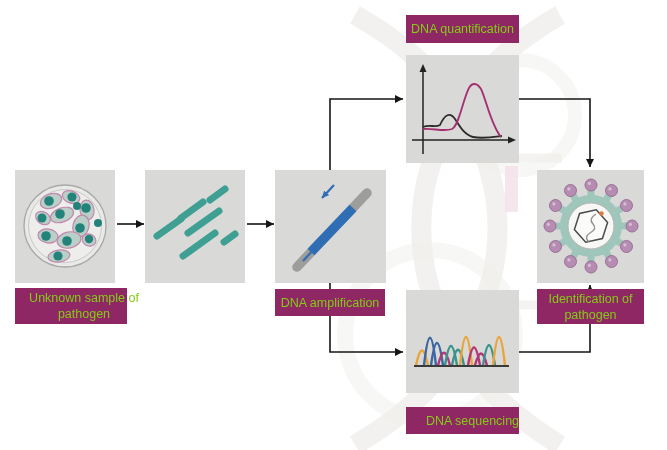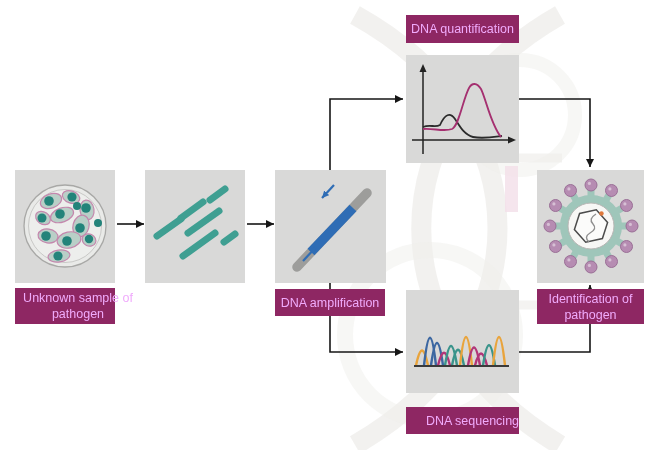--- a/index.html
+++ b/index.html
@@ -10,21 +10,21 @@
     --virus-teal:#9fc6ba; --virus-knob:#b68cb2; --virus-knob-edge:#9a6f96;
     --watermark:#f0efec;
   }
   html,body{margin:0;padding:0;background:#ffffff;}
   .canvas{position:relative;width:667px;height:450px;background:#ffffff;overflow:hidden;
           font-family:"Liberation Sans",sans-serif;}
   .layer{position:absolute;left:0;top:0;}
   .wm{z-index:0;}
   .arrows{z-index:1;}
   .panel{position:absolute;background:var(--panel-bg);z-index:2;}
-  .label{position:absolute;background:var(--label-bg);color:#f0abfc;z-index:3;
+  .label{position:absolute;background:var(--label-bg);color:#84cc16;z-index:3;
          display:flex;flex-direction:column;align-items:center;justify-content:center;
          text-align:left;font-size:12.5px;line-height:1.28;box-sizing:border-box;padding:2px 3px;}
   .label span{display:block;white-space:nowrap;}
   svg{display:block;}
 </style>
 </head>
 <body>
 
 <div class="canvas">
 
@@ -80,21 +80,21 @@
           <circle cx="65" cy="58" r="4.8"></circle>
         <circle cx="31" cy="66" r="4.8"></circle>
           <circle cx="52" cy="71" r="4.8"></circle>
         <circle cx="74" cy="69" r="4.2"></circle>
           <circle cx="43" cy="86" r="4.6"></circle>
         <circle cx="83" cy="53" r="4"></circle>
           <circle cx="62" cy="36" r="4"></circle>
       </g>
     </svg>
   </div>
-  <div class="label" style="left:15px;top:288px;width:100px;height:36px;padding-left:29px;">
+  <div class="label" style="left:15px;top:288px;width:112px;height:36px;padding-left:29px;">
     <span>Unknown sample of</span>
     <span>pathogen</span>
   </div>
 
   <div class="panel" style="left:145px;top:170px;width:100px;height:113px;">
     <svg width="100" height="113" viewBox="0 0 100 113">
       <g stroke="var(--dna-teal)" stroke-width="7" stroke-linecap="round">
         <line x1="36" y1="48" x2="58" y2="32"></line>
         <line x1="65" y1="30" x2="80" y2="19"></line>
         <line x1="12" y1="66" x2="36" y2="49"></line>

